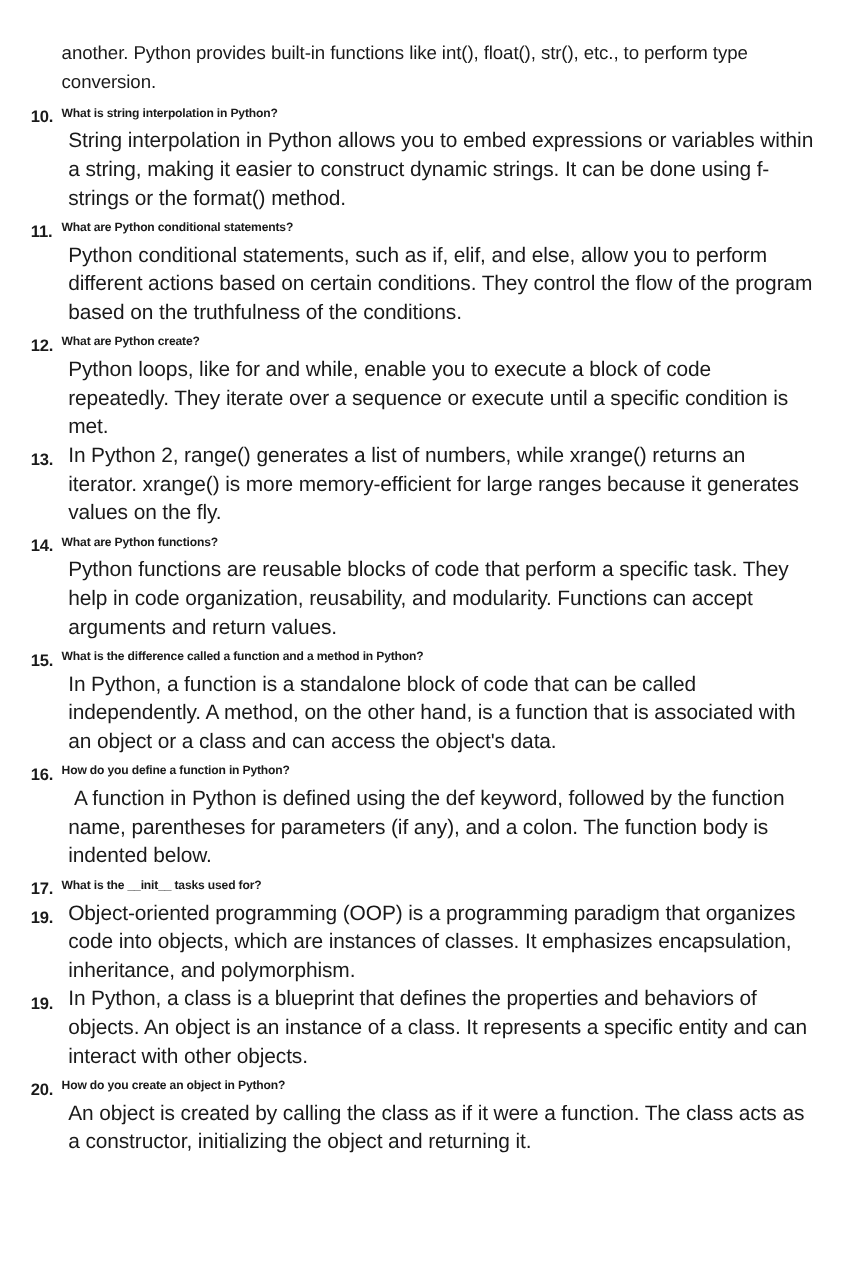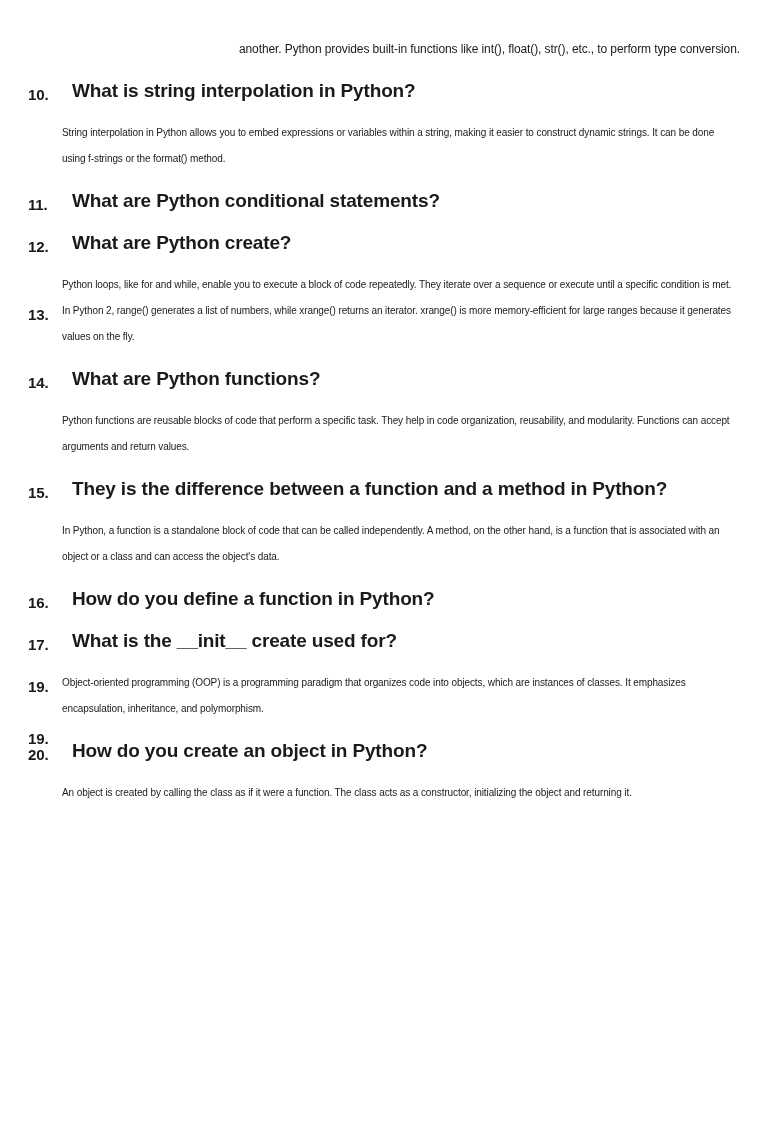--- a/index.html
+++ b/index.html
@@ -23,25 +23,25 @@
     padding: 36px 28px 0 28px;
     overflow: hidden;
   }
   .doc-body {
     width: 712px;
   }
   
   .cont-para {
     margin: 0 0 2px 0;
     padding-left: 28px;
-    font-size: 12px;
+    font-size: 17px;
     line-height: 26px;
     font-weight: 400;
     letter-spacing: -0.1px;
-    text-align: right;
+    text-align: left;
   }
   .qa-list {
     list-style: none;
     margin: 0;
     padding: 0;
   }
   .qa-item {
     position: relative;
     padding-left: 28px;
     margin: 0;
@@ -50,28 +50,28 @@
     position: absolute;
     left: 0;
     top: 4px;
     width: 22px;
     font-size: 15.1px;
     line-height: 26px;
     font-weight: 700;
     letter-spacing: -0.2px;
   }
   .qa-question {
-    font-size: 19px;
+    font-size: 11px;
     line-height: 26px;
     font-weight: 700;
     letter-spacing: -0.15px;
-    margin: 16px;
+    margin: 0;
   }
   .qa-answer {
-    font-size: 10px;
+    font-size: 19px;
     line-height: 26px;
     font-weight: 400;
     letter-spacing: -0.1px;
     margin: 0;
     padding-left: 6px;
     white-space: pre-wrap;
   }
 </style>
 </head>
 <body>
@@ -83,54 +83,57 @@
 
     <ol class="qa-list">
         <li class="qa-item">
           <span class="qa-number">10.</span>
           <p class="qa-question">What is string interpolation in Python?</p>
           <p class="qa-answer">String interpolation in Python allows you to embed expressions or variables within a string, making it easier to construct dynamic strings. It can be done using f-strings or the format() method.</p>
         </li>
         <li class="qa-item">
           <span class="qa-number">11.</span>
           <p class="qa-question">What are Python conditional statements?</p>
+          <p class="qa-answer">Python conditional statements, such as if, elif, and else, allow you to perform different actions based on certain conditions. They control the flow of the program based on the truthfulness of the conditions.</p>
         </li>
         <li class="qa-item">
           <span class="qa-number">12.</span>
           <p class="qa-question">What are Python create?</p>
           <p class="qa-answer">Python loops, like for and while, enable you to execute a block of code repeatedly. They iterate over a sequence or execute until a specific condition is met.</p>
         </li>
         <li class="qa-item">
           <span class="qa-number">13.</span>
           <p class="qa-answer">In Python 2, range() generates a list of numbers, while xrange() returns an iterator. xrange() is more memory-efficient for large ranges because it generates values on the fly.</p>
         </li>
         <li class="qa-item">
           <span class="qa-number">14.</span>
           <p class="qa-question">What are Python functions?</p>
           <p class="qa-answer">Python functions are reusable blocks of code that perform a specific task. They help in code organization, reusability, and modularity. Functions can accept arguments and return values.</p>
         </li>
         <li class="qa-item">
           <span class="qa-number">15.</span>
-          <p class="qa-question">They is the difference between a function and a method in Python?</p>
+          <p class="qa-question">What is the difference called a function and a method in Python?</p>
           <p class="qa-answer">In Python, a function is a standalone block of code that can be called independently. A method, on the other hand, is a function that is associated with an object or a class and can access the object's data.</p>
         </li>
         <li class="qa-item">
           <span class="qa-number">16.</span>
           <p class="qa-question">How do you define a function in Python?</p>
+          <p class="qa-answer"> A function in Python is defined using the def keyword, followed by the function name, parentheses for parameters (if any), and a colon. The function body is indented below.</p>
         </li>
         <li class="qa-item">
           <span class="qa-number">17.</span>
-          <p class="qa-question">What is the __init__ create used for?</p>
+          <p class="qa-question">What is the __init__ tasks used for?</p>
         </li>
         <li class="qa-item">
           <span class="qa-number">19.</span>
           <p class="qa-answer">Object-oriented programming (OOP) is a programming paradigm that organizes code into objects, which are instances of classes. It emphasizes encapsulation, inheritance, and polymorphism.</p>
         </li>
         <li class="qa-item">
           <span class="qa-number">19.</span>
+          <p class="qa-answer">In Python, a class is a blueprint that defines the properties and behaviors of objects. An object is an instance of a class. It represents a specific entity and can interact with other objects.</p>
         </li>
         <li class="qa-item">
           <span class="qa-number">20.</span>
           <p class="qa-question">How do you create an object in Python?</p>
           <p class="qa-answer">An object is created by calling the class as if it were a function. The class acts as a constructor, initializing the object and returning it.</p>
         </li>
       </ol>
 
   </div>
 </div>

